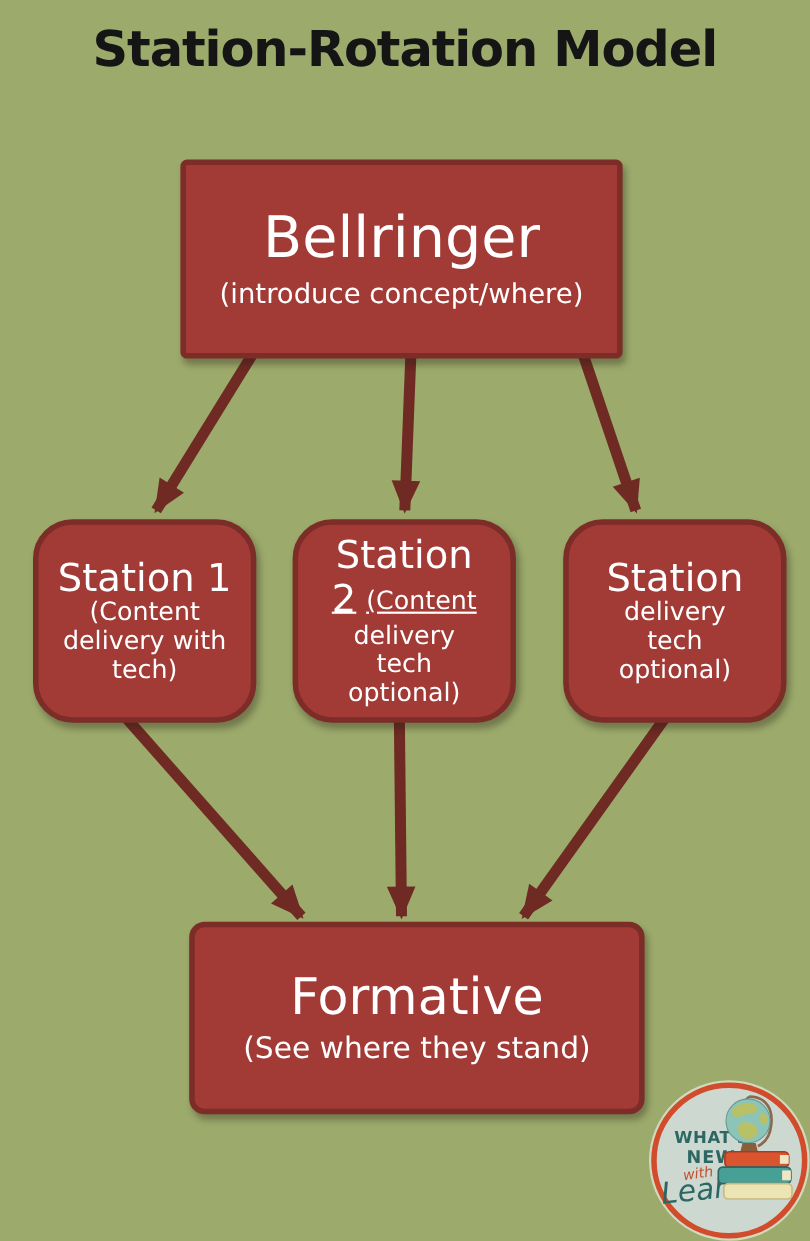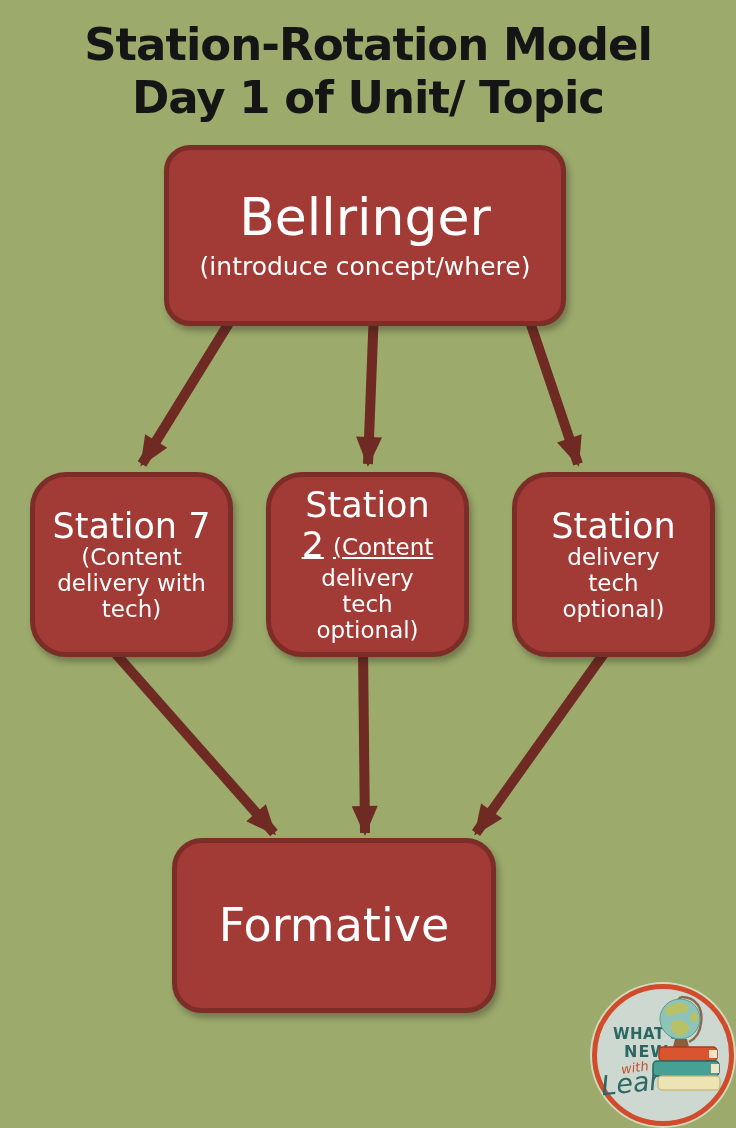--- a/index.html
+++ b/index.html
@@ -22,53 +22,52 @@
   .arrow-layer{position:absolute;left:0;top:0;width:736px;height:1128px;z-index:1;}
   .node{
     position:absolute;z-index:2;
     background:var(--box-fill);
     border:5px solid var(--box-border);
     box-shadow:3px 5px 6px rgba(40,30,20,0.35);
     color:var(--box-text);
     display:flex;flex-direction:column;align-items:center;justify-content:center;
     text-align:center;
   }
-  .node-bellringer{left:164px;top:145px;width:402px;height:181px;border-radius:26px;}
+  .node-bellringer{left:164px;top:145px;width:402px;height:181px;border-radius:6px;}
   .node-bellringer .big{font-size:52px;line-height:1.05;}
   .node-bellringer .small{font-size:25px;margin-top:8px;}
   .node-station{width:203px;height:185px;border-radius:36px;padding:6px 4px;}
   .node-station1{left:30px;top:472px;}
   .node-station2{left:266px;top:472px;}
   .node-station3{left:512px;top:472px;}
   .node-station .st-title{font-size:35px;line-height:1.1;}
   .node-station .st-sub{font-size:23px;line-height:1.12;}
   .node-station .st-mixline{font-size:23px;line-height:1.2;text-decoration:underline;}
   .node-station .st-num{font-size:35px;margin-right:9px;vertical-align:-2px;}
-  .node-formative{left:172px;top:838px;width:324px;height:175px;border-radius:30px;}
+  .node-formative{left:172px;top:838px;width:414px;height:175px;border-radius:14px;}
   .node-formative .big{font-size:46px;line-height:1.08;}
   .node-formative .small{font-size:27px;margin-top:6px;}
   .logo{
     position:absolute;left:592px;top:984px;width:142px;height:142px;z-index:3;
     background:var(--logo-bg);
     border:5px solid var(--logo-ring);
     border-radius:50%;
     box-shadow:0 0 0 2px rgba(255,255,255,0.55);
   }
   .logo .t1{position:absolute;left:16px;top:36px;font-size:15px;font-weight:bold;color:var(--logo-teal);letter-spacing:0.5px;}
   .logo .t2{position:absolute;left:27px;top:53px;font-size:16px;font-weight:bold;color:var(--logo-teal);letter-spacing:1px;}
   .logo .t3{position:absolute;left:24px;top:71px;font-size:13px;font-style:italic;color:var(--logo-orange);transform:rotate(-8deg);}
   .logo .t4{position:absolute;left:4px;top:78px;font-size:27px;font-style:italic;color:var(--logo-teal);transform:rotate(-6deg);}
   .logo svg{position:absolute;left:54px;top:6px;}
 </style>
 </head>
 <body>
 
 <div class="page-title">
   <div>Station-Rotation Model</div>
-  <div>Day 1 of Unit/ Topic</div>
 </div>
 
 <svg class="arrow-layer" width="736" height="1128" viewBox="0 0 736 1128" xmlns="http://www.w3.org/2000/svg">
   <defs>
     <marker id="ah" markerUnits="userSpaceOnUse" markerWidth="34" markerHeight="30" refX="28" refY="15" orient="auto">
       <path d="M1,2 L31,15 L1,28 Z" fill="#6e2a23"></path>
     </marker>
   </defs>
   <g stroke="#6e2a23" stroke-width="10" fill="none">
     <line x1="237" y1="310" x2="142" y2="464" marker-end="url(#ah)"></line>
@@ -79,21 +78,21 @@
     <line x1="610" y1="645" x2="476" y2="833" marker-end="url(#ah)"></line>
   </g>
 </svg>
 
 <div class="node node-bellringer">
   <div class="big">Bellringer</div>
   <div class="small">(introduce concept/where)</div>
 </div>
 
 <div class="node node-station node-station1">
-  <div class="st-title">Station 7</div>
+  <div class="st-title">Station 1</div>
   <div class="st-sub">(Content</div>
   <div class="st-sub">delivery with</div>
   <div class="st-sub">tech)</div>
 </div>
 
 <div class="node node-station node-station2">
   <div class="st-title">Station</div>
   <div class="st-mixline"><span class="st-num">2</span><span>(Content</span></div>
   <div class="st-sub">delivery</div>
   <div class="st-sub">tech</div>
@@ -102,20 +101,21 @@
 
 <div class="node node-station node-station3">
   <div class="st-title">Station</div>
   <div class="st-sub">delivery</div>
   <div class="st-sub">tech</div>
   <div class="st-sub">optional)</div>
 </div>
 
 <div class="node node-formative">
   <div class="big">Formative</div>
+  <div class="small">(See where they stand)</div>
 </div>
 
 <div class="logo">
   <div class="t1">WHAT'S</div>
   <div class="t2">NEW</div>
   <div class="t3">with</div>
   <div class="t4">Leah</div>
   <svg width="80" height="100" viewBox="0 0 80 100" xmlns="http://www.w3.org/2000/svg">
 
     <path d="M30 2 C46 2 52 14 50 28 C49 38 44 44 38 47" stroke="#8a6a4f" stroke-width="2.5" fill="none"></path>

